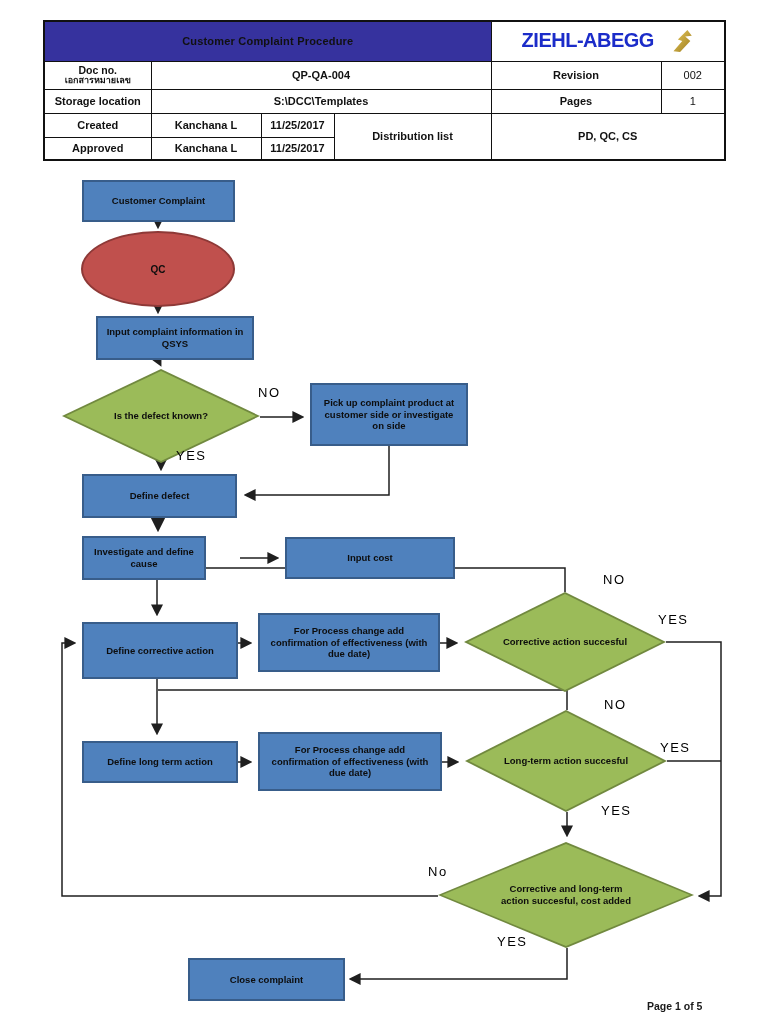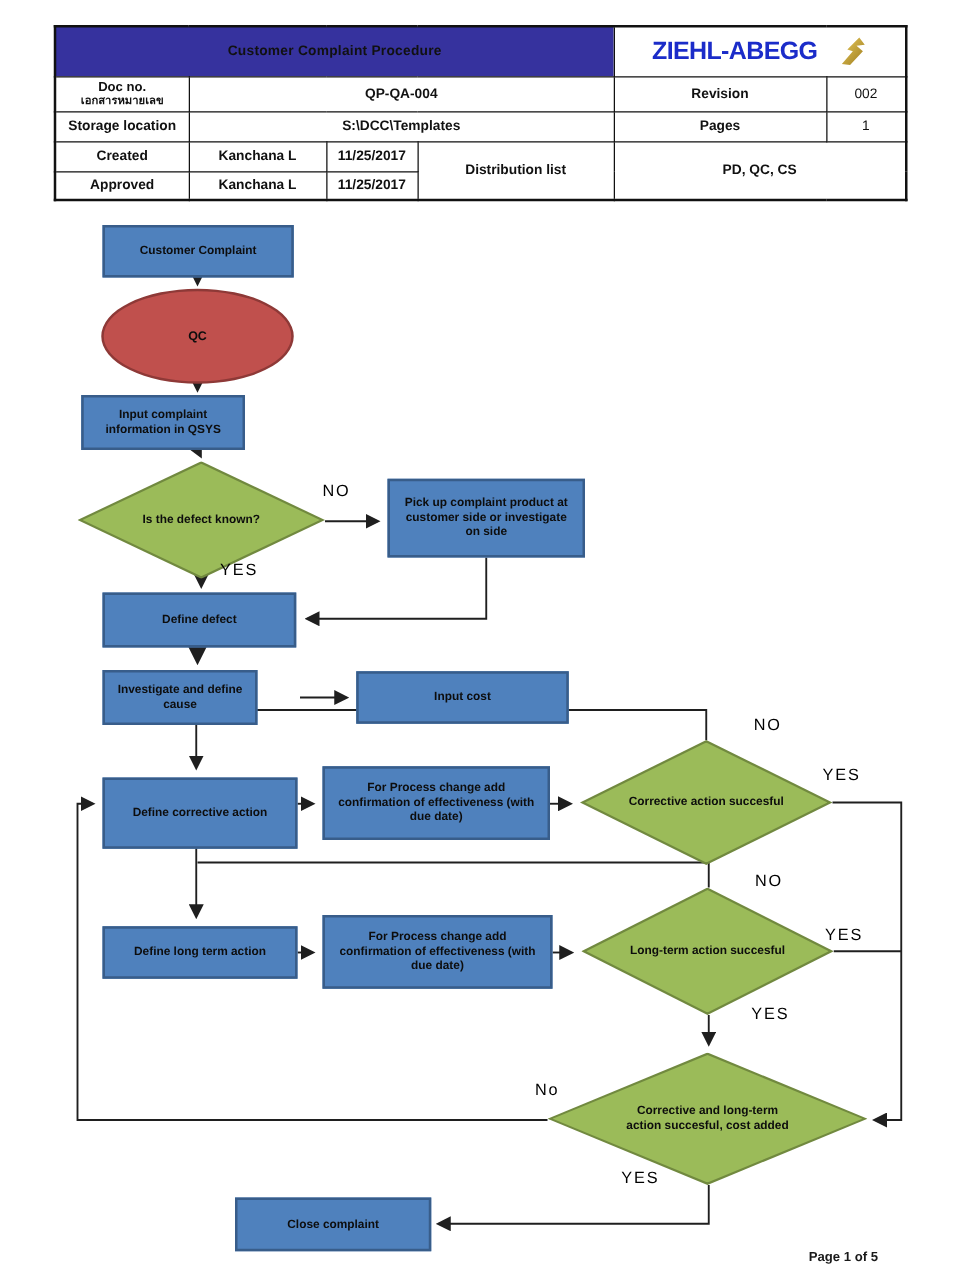--- a/index.html
+++ b/index.html
@@ -11,21 +11,21 @@
   
   .hdr-wrap{position:absolute;left:43px;top:20px;width:681px;z-index:4;}
   table.hdr{border-collapse:collapse;width:681px;table-layout:fixed;border-radius:19px;}
   table.hdr td{
     border:1.6px solid #111;text-align:center;vertical-align:middle;
     font-weight:bold;font-size:11px;color:#111;padding:0 2px;box-sizing:border-box;
   }
   table.hdr{border:2.5px solid #111;}
   td.titlebar{background:#36329E;color:#fff;font-size:12.5px;letter-spacing:.2px;}
   td.logocell{background:#fff;}
-  .logo-row{display:flex;align-items:center;justify-content:center;gap:18px;}
+  .logo-row{display:flex;align-items:flex-start;justify-content:center;gap:18px;}
   .logo-text{color:#1B2CC9;font-size:20px;font-weight:bold;letter-spacing:-0.5px;}
   .thai{display:block;font-size:9px;font-weight:bold;line-height:1.1;}
   .small-label{font-size:10.5px;line-height:1.15;}
   
   .flow-svg{position:absolute;left:0;top:0;z-index:1;pointer-events:none;}
   .fbox{
     position:absolute;z-index:2;background:#4F81BD;border:2px solid #385D8A;
     display:flex;align-items:center;justify-content:center;text-align:center;
     font-weight:bold;font-size:9.5px;line-height:1.25;color:#0d0d0d;
     padding:2px 6px;box-sizing:border-box;
@@ -140,21 +140,21 @@
 </div>
 
 <div class="fbox" style="left:82px;top:180px;width:153px;height:42px">
   <span>Customer Complaint</span>
 </div>
 
 <div class="fellipse" style="left:81px;top:231px;width:154px;height:76px">
   <span>QC</span>
 </div>
 
-<div class="fbox" style="left:65px;top:316px;width:131px;height:44px">
+<div class="fbox" style="left:96px;top:316px;width:158px;height:44px">
   <span>Input complaint information in QSYS</span>
 </div>
 
 <div class="diamond" style="left:62px;top:369px;width:198px;height:94px">
   <div class="d-border"></div>
   <div class="d-fill"></div>
   <div class="d-text">
       <span>Is the defect known?</span>
     </div>
 </div>

